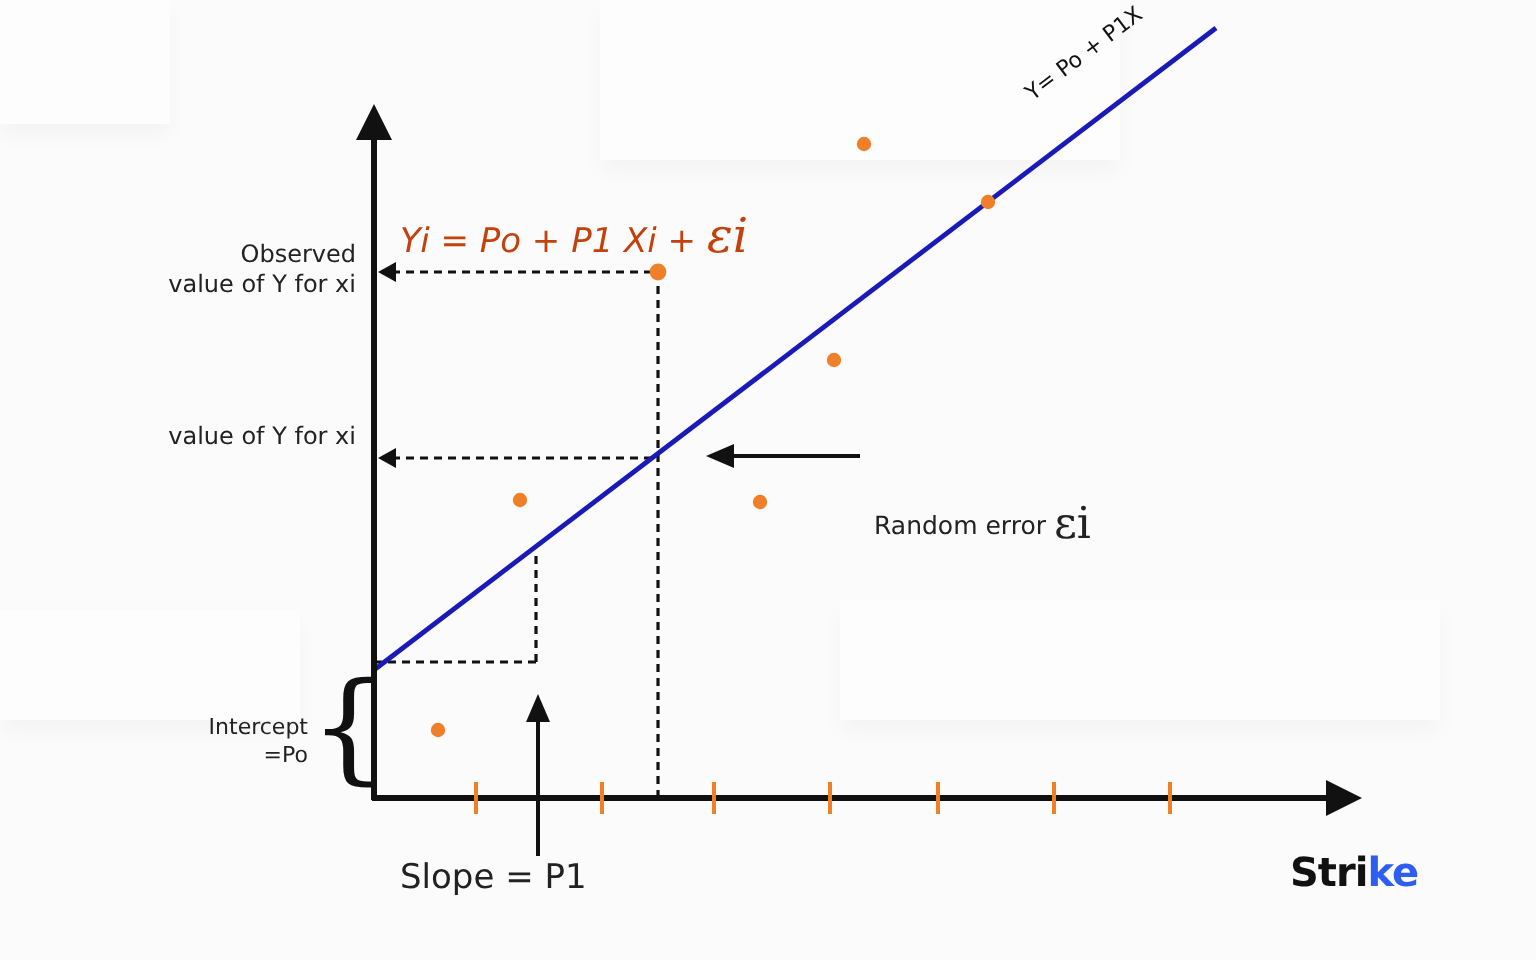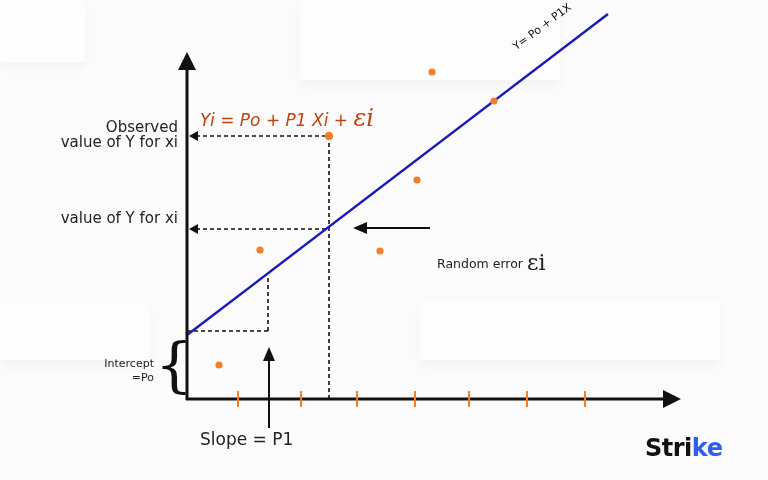--- a/index.html
+++ b/index.html
@@ -3,31 +3,31 @@
 <meta charset="utf-8">
 <style>
   html, body { margin: 0; padding: 0; }
   body {
     width: 768px; height: 480px; overflow: hidden; position: relative;
     background: #fbfbfb;
     font-family: "DejaVu Sans", "Liberation Sans", sans-serif;
   }
   .bg-tile { position: absolute; background: #fdfdfd; box-shadow: 0 6px 10px rgba(0,0,0,0.03); }
   svg.diagram { position: absolute; left: 0; top: 0; }
-  .lbl { position: absolute; color: #222; font-size: 15px; line-height: 15px; }
+  .lbl { position: absolute; color: #222; font-size: 12px; line-height: 15px; }
   .lbl.right { text-align: right; }
   .formula { position: absolute; left: 200px; top: 104px; font-size: 17px; color: #c2410c; white-space: nowrap; font-style: italic; }
   .formula .eps { font-size: 24px; font-family: "DejaVu Serif", serif; }
   .line-label { position: absolute; left: 518px; top: 40px; font-size: 11px; color: #111;
     transform: rotate(-37deg); transform-origin: left bottom; white-space: nowrap; }
   .rand { position: absolute; left: 437px; top: 218px; font-size: 12.5px; color: #222; white-space: nowrap; margin-top: 32px; }
   .rand .eps { font-size: 22px; font-family: "DejaVu Serif", serif; vertical-align: -2px; margin-left: 4px; }
   .brace { position: absolute; left: 155px; top: 334px; font-size: 60px; line-height: 60px; color: #111;
     font-family: "DejaVu Serif", serif; font-weight: 300; }
-  .logo { position: absolute; left: 645px; top: 434px; font-size: 24px; font-weight: bold; color: #111;
+  .logo { position: absolute; left: 645px; top: 424px; font-size: 20px; font-weight: bold; color: #111;
     letter-spacing: -0.5px; font-family: "DejaVu Sans", sans-serif; }
   .logo .accent { color: #2d5ef0; }
 </style>
 </head>
 <body>
 
 <div class="bg-tile" style="left:0;top:0;width:85px;height:62px;"></div>
 <div class="bg-tile" style="left:300px;top:0;width:260px;height:80px;"></div>
 <div class="bg-tile" style="left:0;top:305px;width:150px;height:55px;"></div>
 <div class="bg-tile" style="left:420px;top:300px;width:300px;height:60px;"></div>

